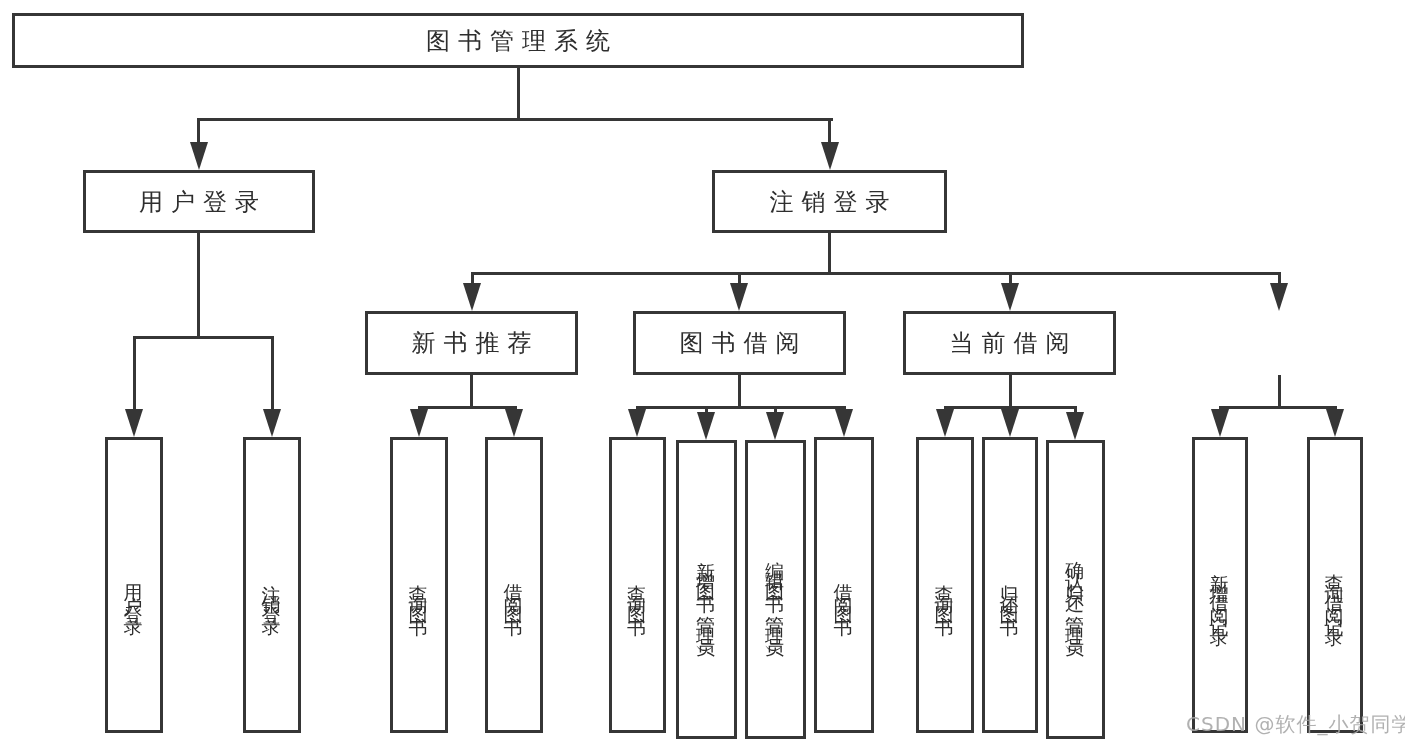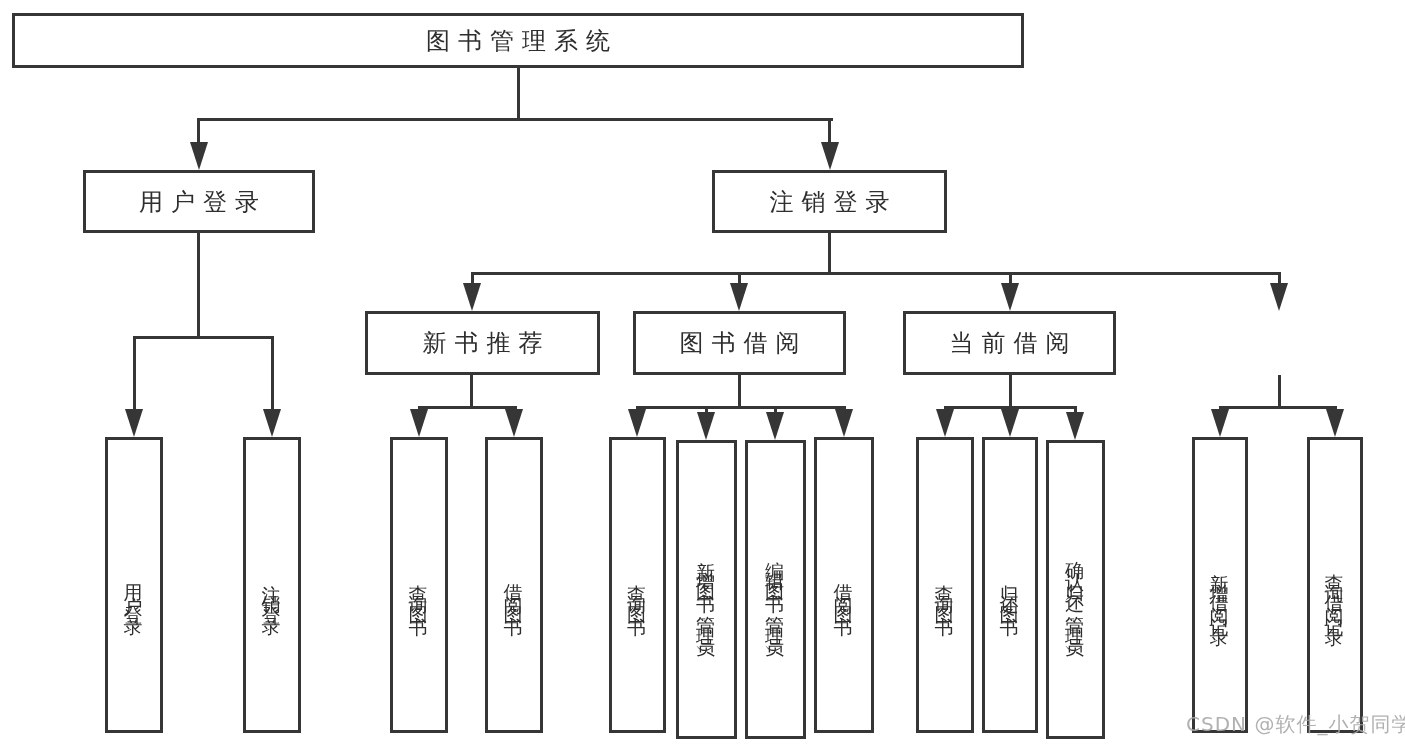--- a/index.html
+++ b/index.html
@@ -125,21 +125,21 @@
     <span class="hlabel">图书管理系统</span>
   </div>
 
   <div class="box" style="left:83px;top:170px;width:232px;height:63px">
     <span class="hlabel">用户登录</span>
   </div>
   <div class="box" style="left:712px;top:170px;width:235px;height:63px">
     <span class="hlabel">注销登录</span>
   </div>
 
-  <div class="box" style="left:365px;top:311px;width:235px;height:64px">
+  <div class="box" style="left:365px;top:311px;width:213px;height:64px">
     <span class="hlabel">新书推荐</span>
   </div>
   <div class="box" style="left:903px;top:311px;width:213px;height:64px">
     <span class="hlabel">当前借阅</span>
   </div>
   <div class="box" style="left:633px;top:311px;width:213px;height:64px">
     <span class="hlabel">图书借阅</span>
   </div>
 
   <div class="box" style="left:105px;top:437px;width:58px;height:296px">

